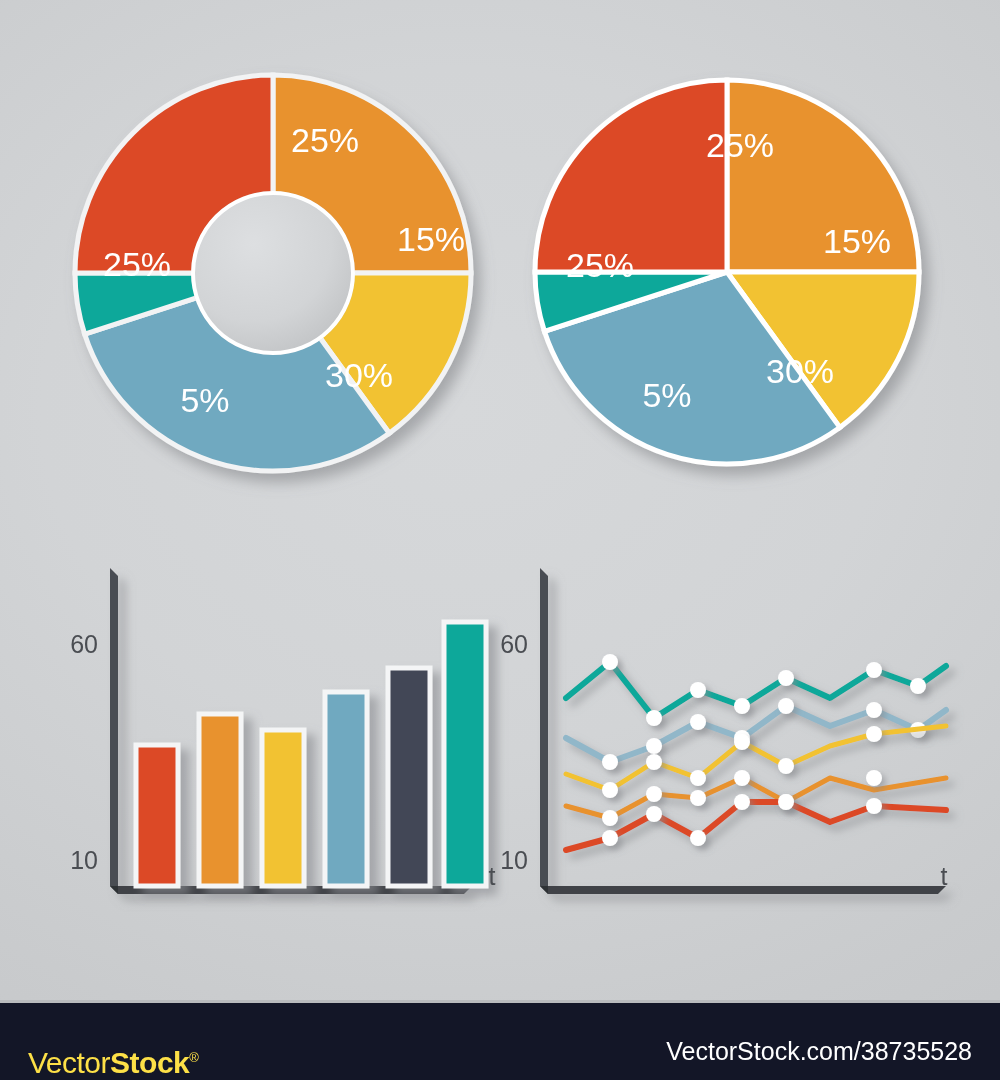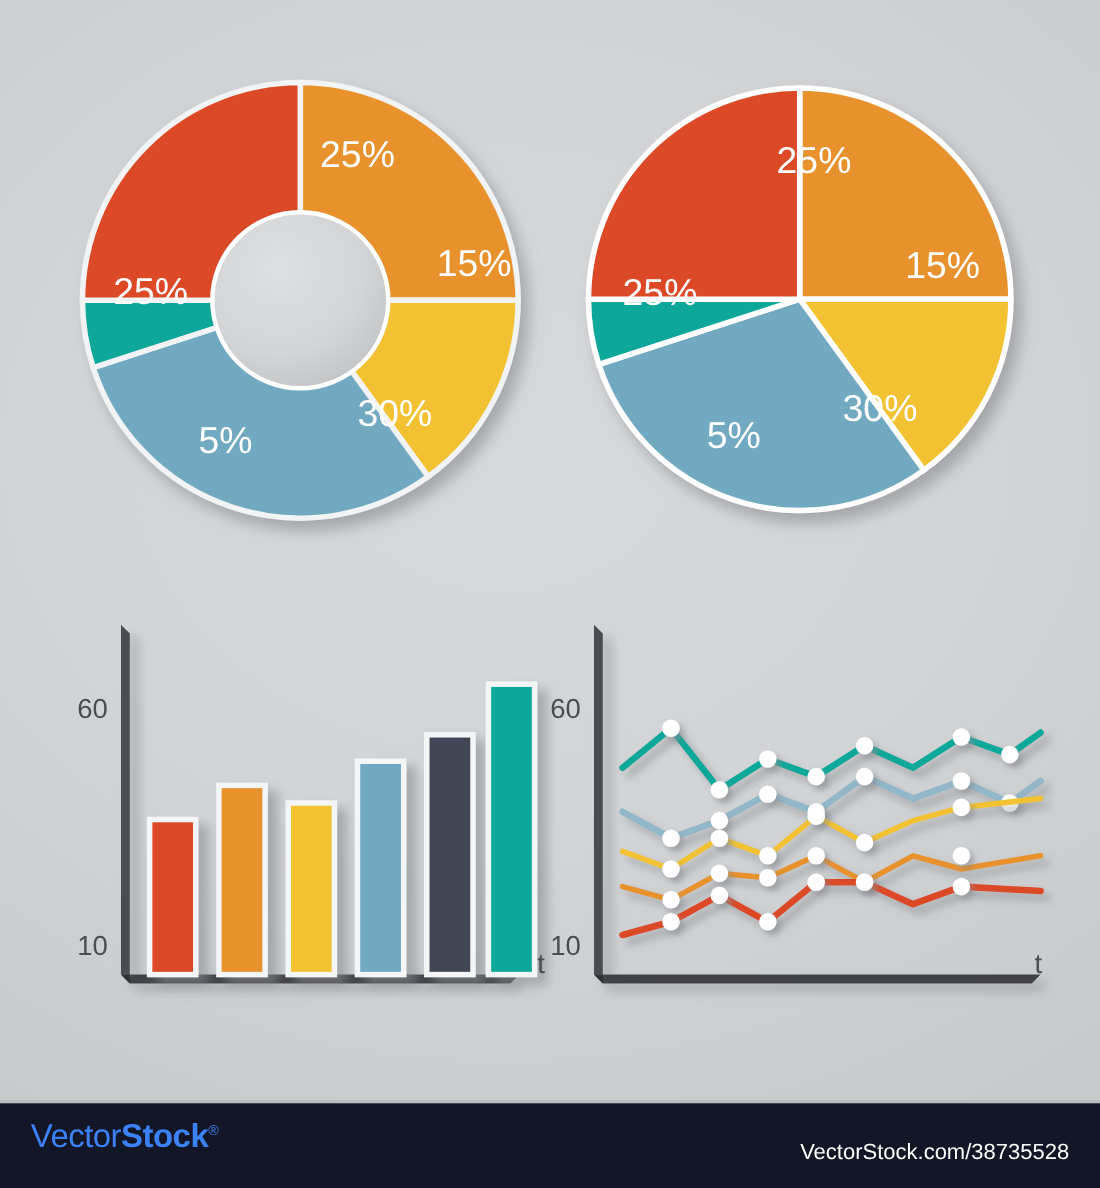--- a/index.html
+++ b/index.html
@@ -61,41 +61,41 @@
     bottom: 0;
     width: 1000px;
     height: 80px;
     background: #131627;
     border-top: 3px solid #b9bbbd;
     box-sizing: border-box;
   }
   #brand {
     position: absolute;
     left: 28px;
-    top: 14px;
-    color: #3b82f6;
+    top: 43px;
+    color: #fde047;
     font-family: "Liberation Sans", sans-serif;
     font-size: 30px;
     letter-spacing: -0.5px;
     white-space: nowrap;
   }
   #brand .b-light { font-weight: 300; }
   #brand .b-bold { font-weight: 700; }
   #brand .b-reg {
     font-size: 13px;
     vertical-align: super;
     font-weight: 400;
   }
   #wm-url {
     position: absolute;
     right: 28px;
     top: 34px;
     color: #ffffff;
     font-family: "Liberation Sans", sans-serif;
-    font-size: 20px;
+    font-size: 25px;
     white-space: nowrap;
   }
 </style>
 </head>
 <body>
 
 <div id="stage">
 
   <div id="canvas">
 

